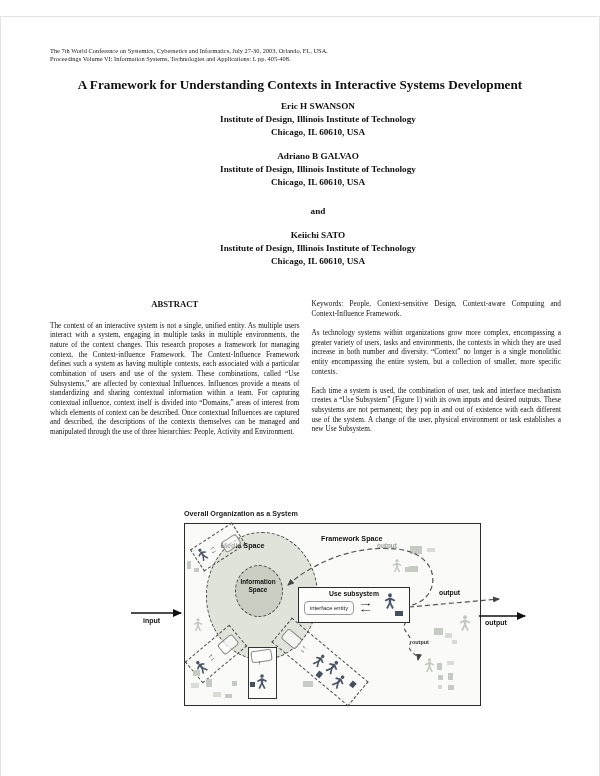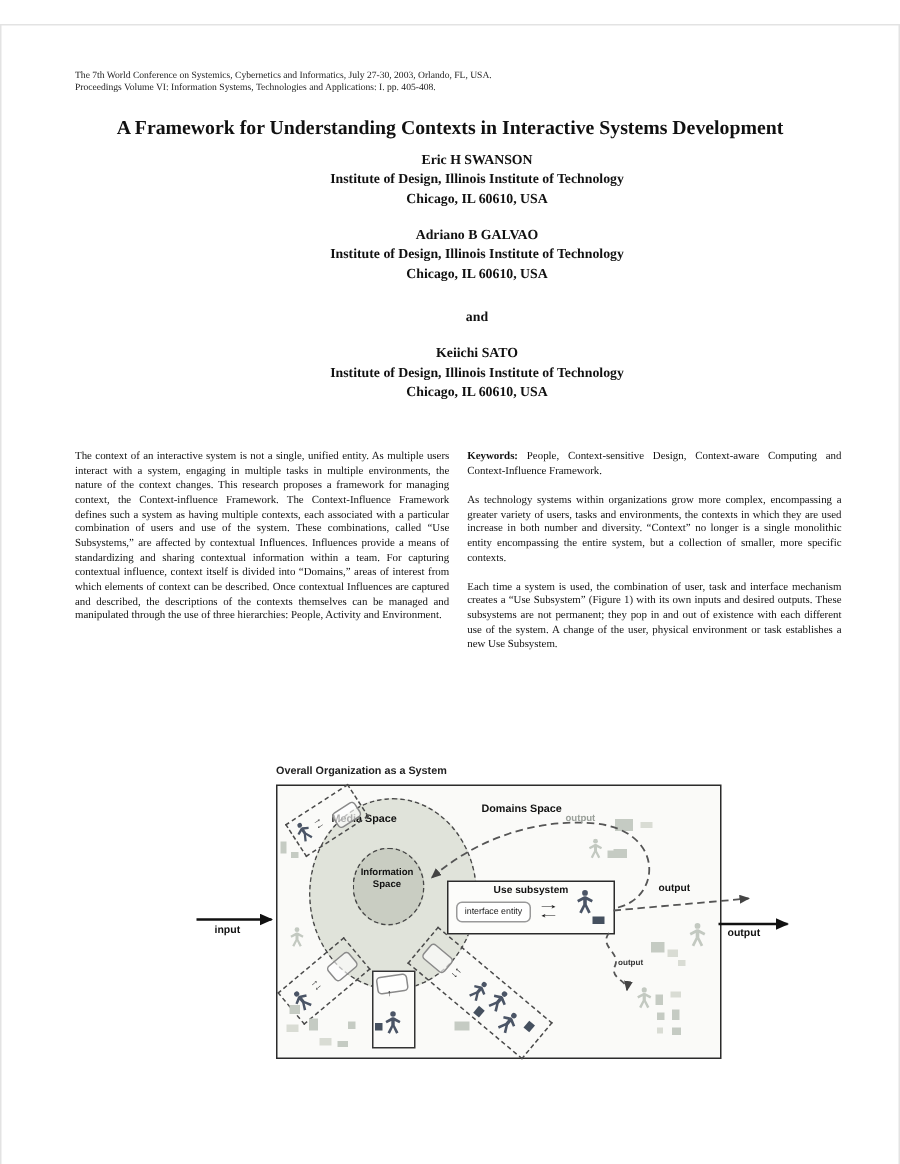--- a/index.html
+++ b/index.html
@@ -10,21 +10,21 @@
   .title{position:absolute;left:0;right:0;top:51px;text-align:center;font-size:13.2px;font-weight:bold;}
   .authors{position:absolute;left:0;right:0;top:83px;text-align:center;font-weight:bold;
            font-size:9.2px;line-height:13px;padding-left:36px;}
   .author{margin-bottom:11px;}
   .and-sep{margin:16px 0 11px;}
   .columns{position:absolute;left:49px;top:283px;width:511px;display:flex;gap:12px;}
   .col{width:250px;font-size:7.25px;line-height:9.65px;text-align:justify;}
   .abstract-h{text-align:center;font-weight:bold;font-size:8.6px;margin:0 0 12px 0;}
   .sec-h{text-align:center;font-weight:bold;font-size:7.6px;margin:14px 0 13px 0;}
   .col p{margin:0 0 9.6px 0;}
-  .kw-label{font-weight:bold;}
+  .kw-label{font-weight:normal;}
 
   
   .figure{position:absolute;left:120px;top:487px;width:468px;height:238px;
           font-family:"Liberation Sans",sans-serif;}
   .overall-label{position:absolute;left:63px;top:5px;font-size:7.2px;font-weight:bold;color:#222;}
   .fig-frame{position:absolute;left:63px;top:19px;width:295px;height:181px;
              border:1.5px solid #2b2b2b;background:#fafaf8;}
   .media-ellipse{position:absolute;left:85px;top:28px;width:110px;height:126px;border-radius:50%;
                  border:1.3px dashed #4a4a4a;background:#e0e3da;}
   .info-ellipse{position:absolute;left:114px;top:61px;width:46px;height:50px;border-radius:50%;
@@ -87,38 +87,39 @@
     <div class="and-sep">and</div>
     <div class="author">
       <div>Keiichi SATO</div>
       <div>Institute of Design, Illinois Institute of Technology</div>
       <div>Chicago, IL 60610, USA</div>
     </div>
   </div>
 
   <div class="columns">
     <div class="col">
+      <div class="abstract-h">ABSTRACT</div>
       <p>The context of an interactive system is not a single, unified entity. As multiple users interact with a system, engaging in multiple tasks in multiple environments, the nature of the context changes. This research proposes a framework for managing context, the Context-influence Framework. The Context-Influence Framework defines such a system as having multiple contexts, each associated with a particular combination of users and use of the system. These combinations, called “Use Subsystems,” are affected by contextual Influences. Influences provide a means of standardizing and sharing contextual information within a team. For capturing contextual influence, context itself is divided into “Domains,” areas of interest from which elements of context can be described. Once contextual Influences are captured and described, the descriptions of the contexts themselves can be managed and manipulated through the use of three hierarchies: People, Activity and Environment.</p>
     </div>
     <div class="col">
       <p><span class="kw-label">Keywords:</span><span> People, Context-sensitive Design, Context-aware Computing and Context-Influence Framework.</span></p>
       <p>As technology systems within organizations grow more complex, encompassing a greater variety of users, tasks and environments, the contexts in which they are used increase in both number and diversity. “Context” no longer is a single monolithic entity encompassing the entire system, but a collection of smaller, more specific contexts.</p>
       <p>Each time a system is used, the combination of user, task and interface mechanism creates a “Use Subsystem” (Figure 1) with its own inputs and desired outputs. These subsystems are not permanent; they pop in and out of existence with each different use of the system. A change of the user, physical environment or task establishes a new Use Subsystem.</p>
     </div>
   </div>
 
   <div class="figure">
 
     <div class="overall-label">Overall Organization as a System</div>
     <div class="fig-frame"></div>
 
     <div class="media-ellipse"></div>
     <div class="info-ellipse"></div>
     <div class="media-label">Media Space</div>
-    <div class="phys-label">Domains Space</div>
+    <div class="phys-label">Framework Space</div>
     <div class="info-label">Information Space</div>
 
     <div class="dash-box" style="left:72px;top:30px;width:48px;height:24px;transform:rotate(-33deg);">
       <span class="person abs" style="left:2px;top:3px;">
         <svg viewBox="0 0 20 28" width="10" height="14">
             <circle cx="10" cy="3.6" r="3.2"></circle>
             <path d="M9 7.4 L1.2 11.6 L2.6 14.2 L8 11.6 L8 16.5 L3.6 25 L6.4 26.4 L10 19 L13.6 26.4 L16.4 25 L12 16.5 L12 11.6 L17.4 14.2 L18.8 11.6 L11 7.4 Z"></path>
           </svg>
       </span>
       <span class="mini-arrows" style="left:15px;top:7px;">→<br>←</span>

